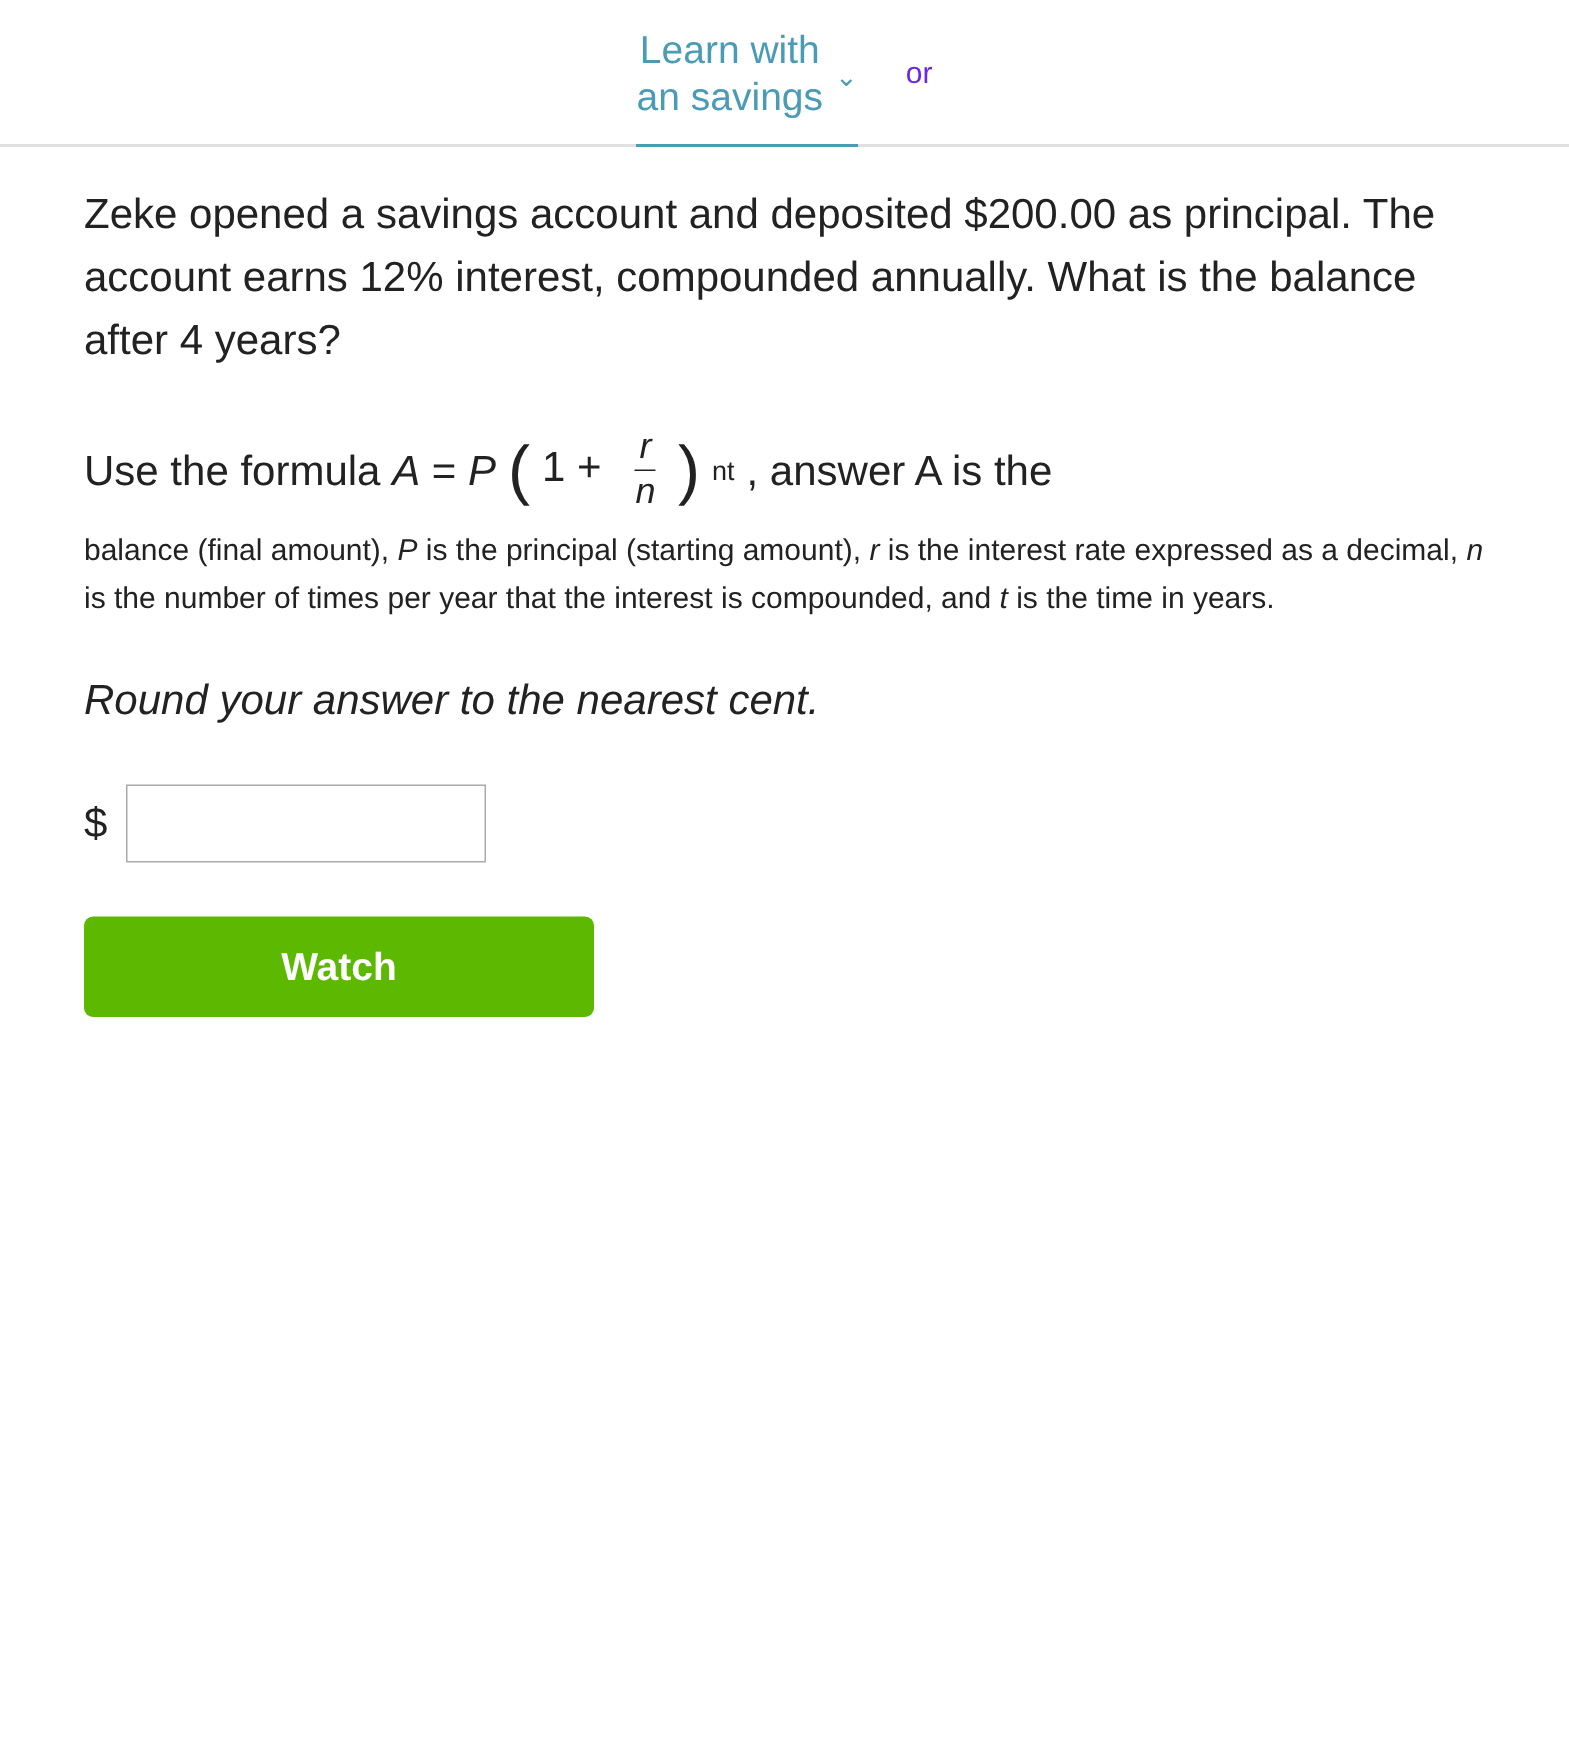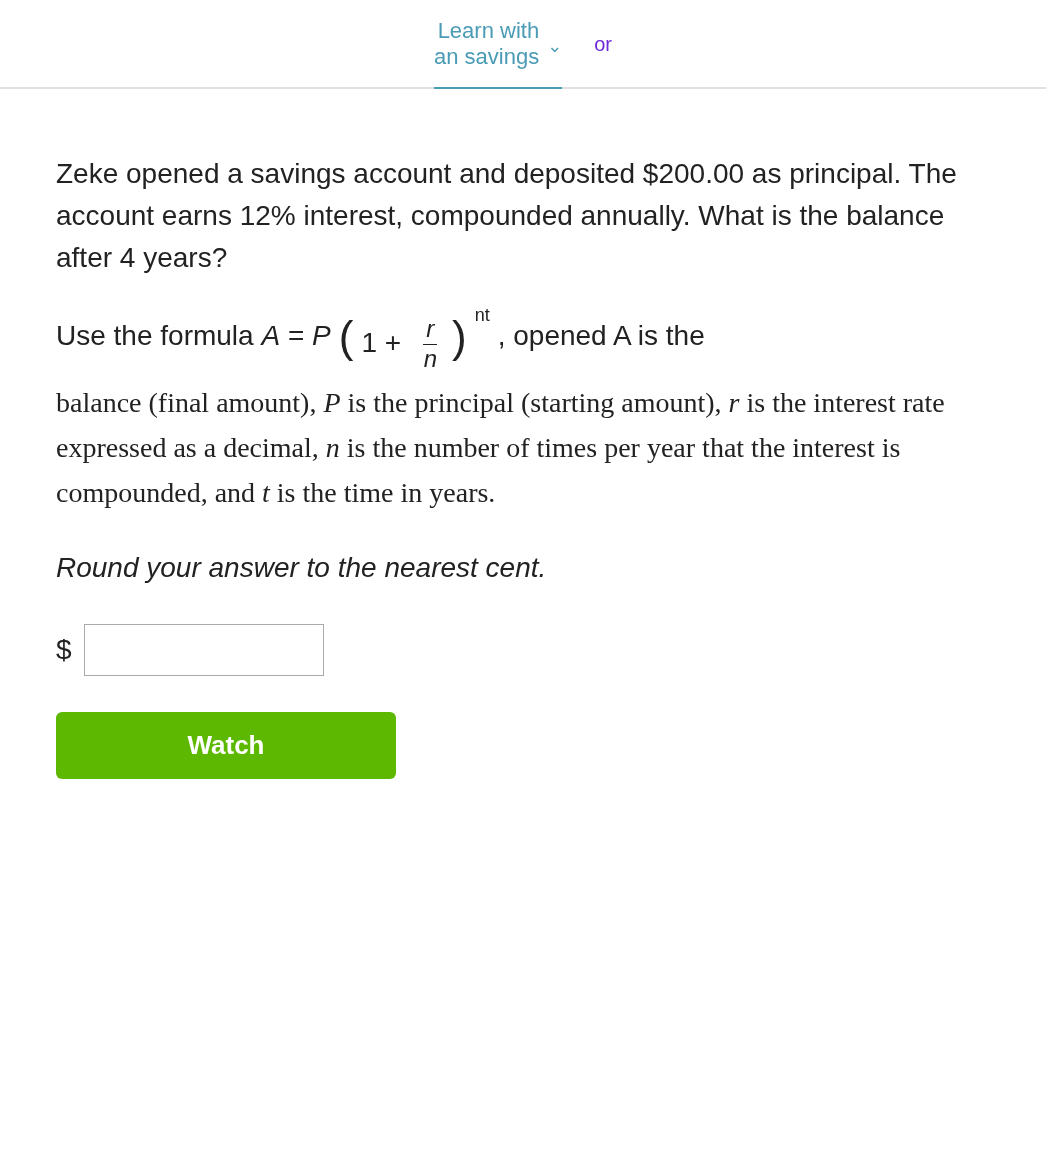--- a/index.html
+++ b/index.html
@@ -37,24 +37,24 @@
 
     .nav-item-learn {
       display: flex;
       flex-direction: column;
       align-items: center;
       position: relative;
     }
 
     .nav-item-learn .nav-label {
       color: #4a9bb5;
-      font-size: 22px;
-      font-family: Arial, sans-serif;
-      font-weight: 400;
-      text-align: right;
+      font-size: 26px;
+      font-family: Arial, sans-serif;
+      font-weight: 400;
+      text-align: center;
       line-height: 1.2;
     }
 
     .nav-item-learn .underline {
       position: absolute;
       bottom: -18px;
       left: 0;
       right: 0;
       height: 2px;
       background: #4a9bb5;
@@ -102,40 +102,40 @@
     }
 
     .nav-row {
       display: flex;
       flex-direction: row;
       align-items: center;
       gap: 8px;
     }
 
     .content {
-      padding: 64px 56px 48px 56px;
+      padding: 24px 56px 48px 56px;
     }
 
     .problem-text {
       font-family: Arial, sans-serif;
       font-size: 28px;
       line-height: 1.5;
       color: #222;
       margin-bottom: 36px;
       font-weight: 400;
     }
 
     .formula-line {
       font-family: Arial, sans-serif;
       font-size: 28px;
       line-height: 1.5;
       color: #222;
       margin-bottom: 8px;
       display: flex;
-      align-items: flex-start;
+      align-items: center;
       gap: 8px;
       flex-wrap: wrap;
     }
 
     .fraction {
       display: inline-flex;
       flex-direction: column;
       align-items: center;
       margin: 0 4px;
       vertical-align: middle;
@@ -161,22 +161,22 @@
     }
 
     .paren {
       font-size: 44px;
       line-height: 1;
       font-weight: 200;
       vertical-align: middle;
     }
 
     .description-text {
-      font-family: Liberation Serif, serif;
-      font-size: 28px;
+      font-family: Liberation Sans, sans-serif;
+      font-size: 20px;
       line-height: 1.6;
       color: #222;
       margin-bottom: 36px;
     }
 
     .italic-instruction {
       font-family: Arial, sans-serif;
       font-style: italic;
       font-size: 28px;
       color: #222;
@@ -253,21 +253,21 @@
     <span>Use the formula <span class="italic-var">A</span> = <span class="italic-var">P</span></span>
     <span class="paren">(</span>
     <span>1 +&nbsp;
       <span class="fraction">
         <span class="numerator"><span class="italic-var">r</span></span>
         <span class="denominator"><span class="italic-var">n</span></span>
       </span>
     </span>
     <span class="paren">)</span>
       <span class="superscript">nt</span>
-    <span>, opened A is the</span>
+    <span>, answer A is the</span>
   </div>
 
   <p class="description-text">
     balance (final amount), <span class="italic-var">P</span> is the principal (starting amount), <span class="italic-var">r</span> is the interest rate expressed as a decimal, <span class="italic-var">n</span> is the number of times per year that the interest is compounded, and <span class="italic-var">t</span> is the time in years.
   </p>
 
   <p class="italic-instruction">Round your answer to the nearest cent.</p>
 
   <div class="answer-row">
     <span class="dollar-sign">$</span>

